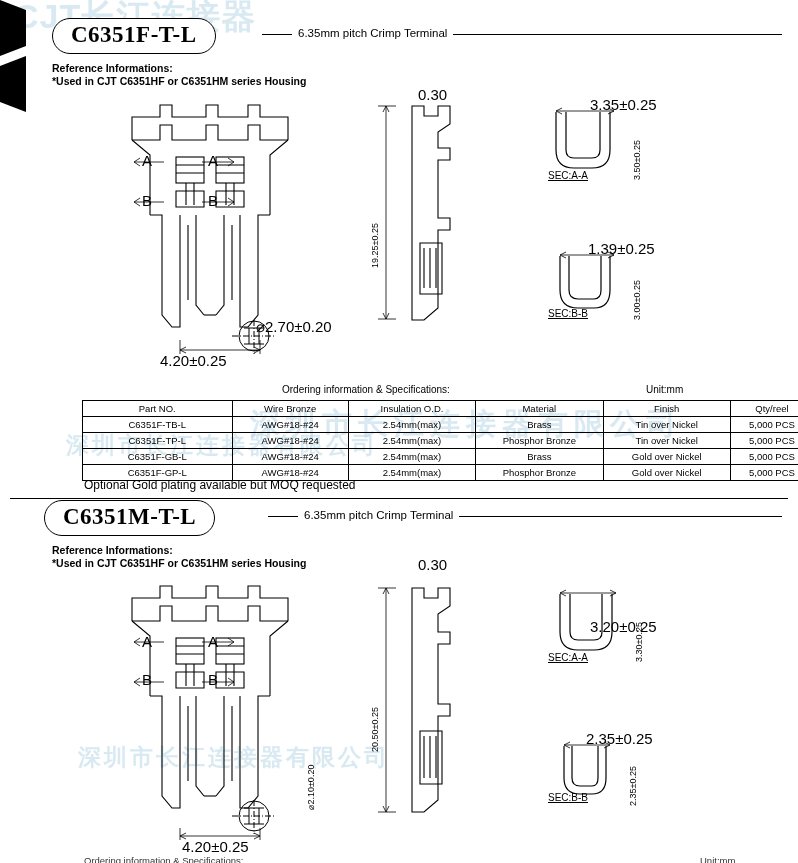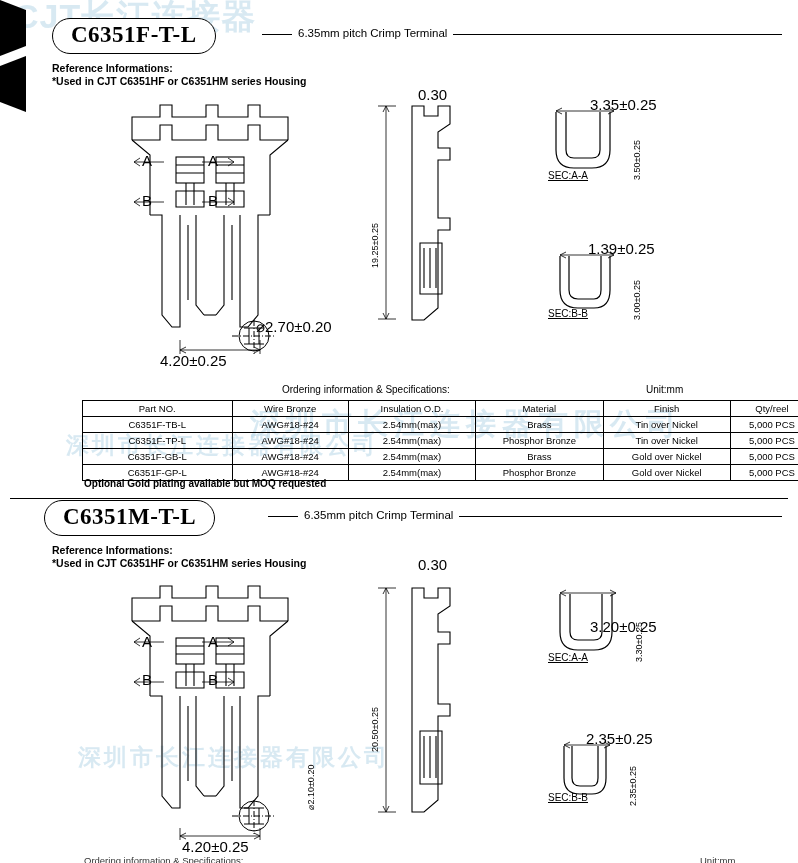--- a/index.html
+++ b/index.html
@@ -61,21 +61,21 @@
   table.spec td,table.spec th{
     border:1px solid #000;
     text-align:center;
     padding:1px 2px;
     font-weight:normal;
     height:13px;
   }
   table.spec th{font-weight:normal;}
   .ord-title{position:absolute;font-size:10px;}
   .unit{position:absolute;font-size:10px;}
-  .note{position:absolute;font-size:10px;font-weight:bold;}
+  .note{position:absolute;font-size:12px;}
 
   
   .lbl{position:absolute;font-size:15px;white-space:nowrap;}
   .lbl-v{position:absolute;font-size:9px;white-space:nowrap;transform-origin:0 0;transform:rotate(-90deg);}
   .sec{position:absolute;font-size:10px;white-space:nowrap;}
 
   svg{position:absolute;overflow:visible;}
   .ln{stroke:#000;fill:none;}
 </style>
 </head>

